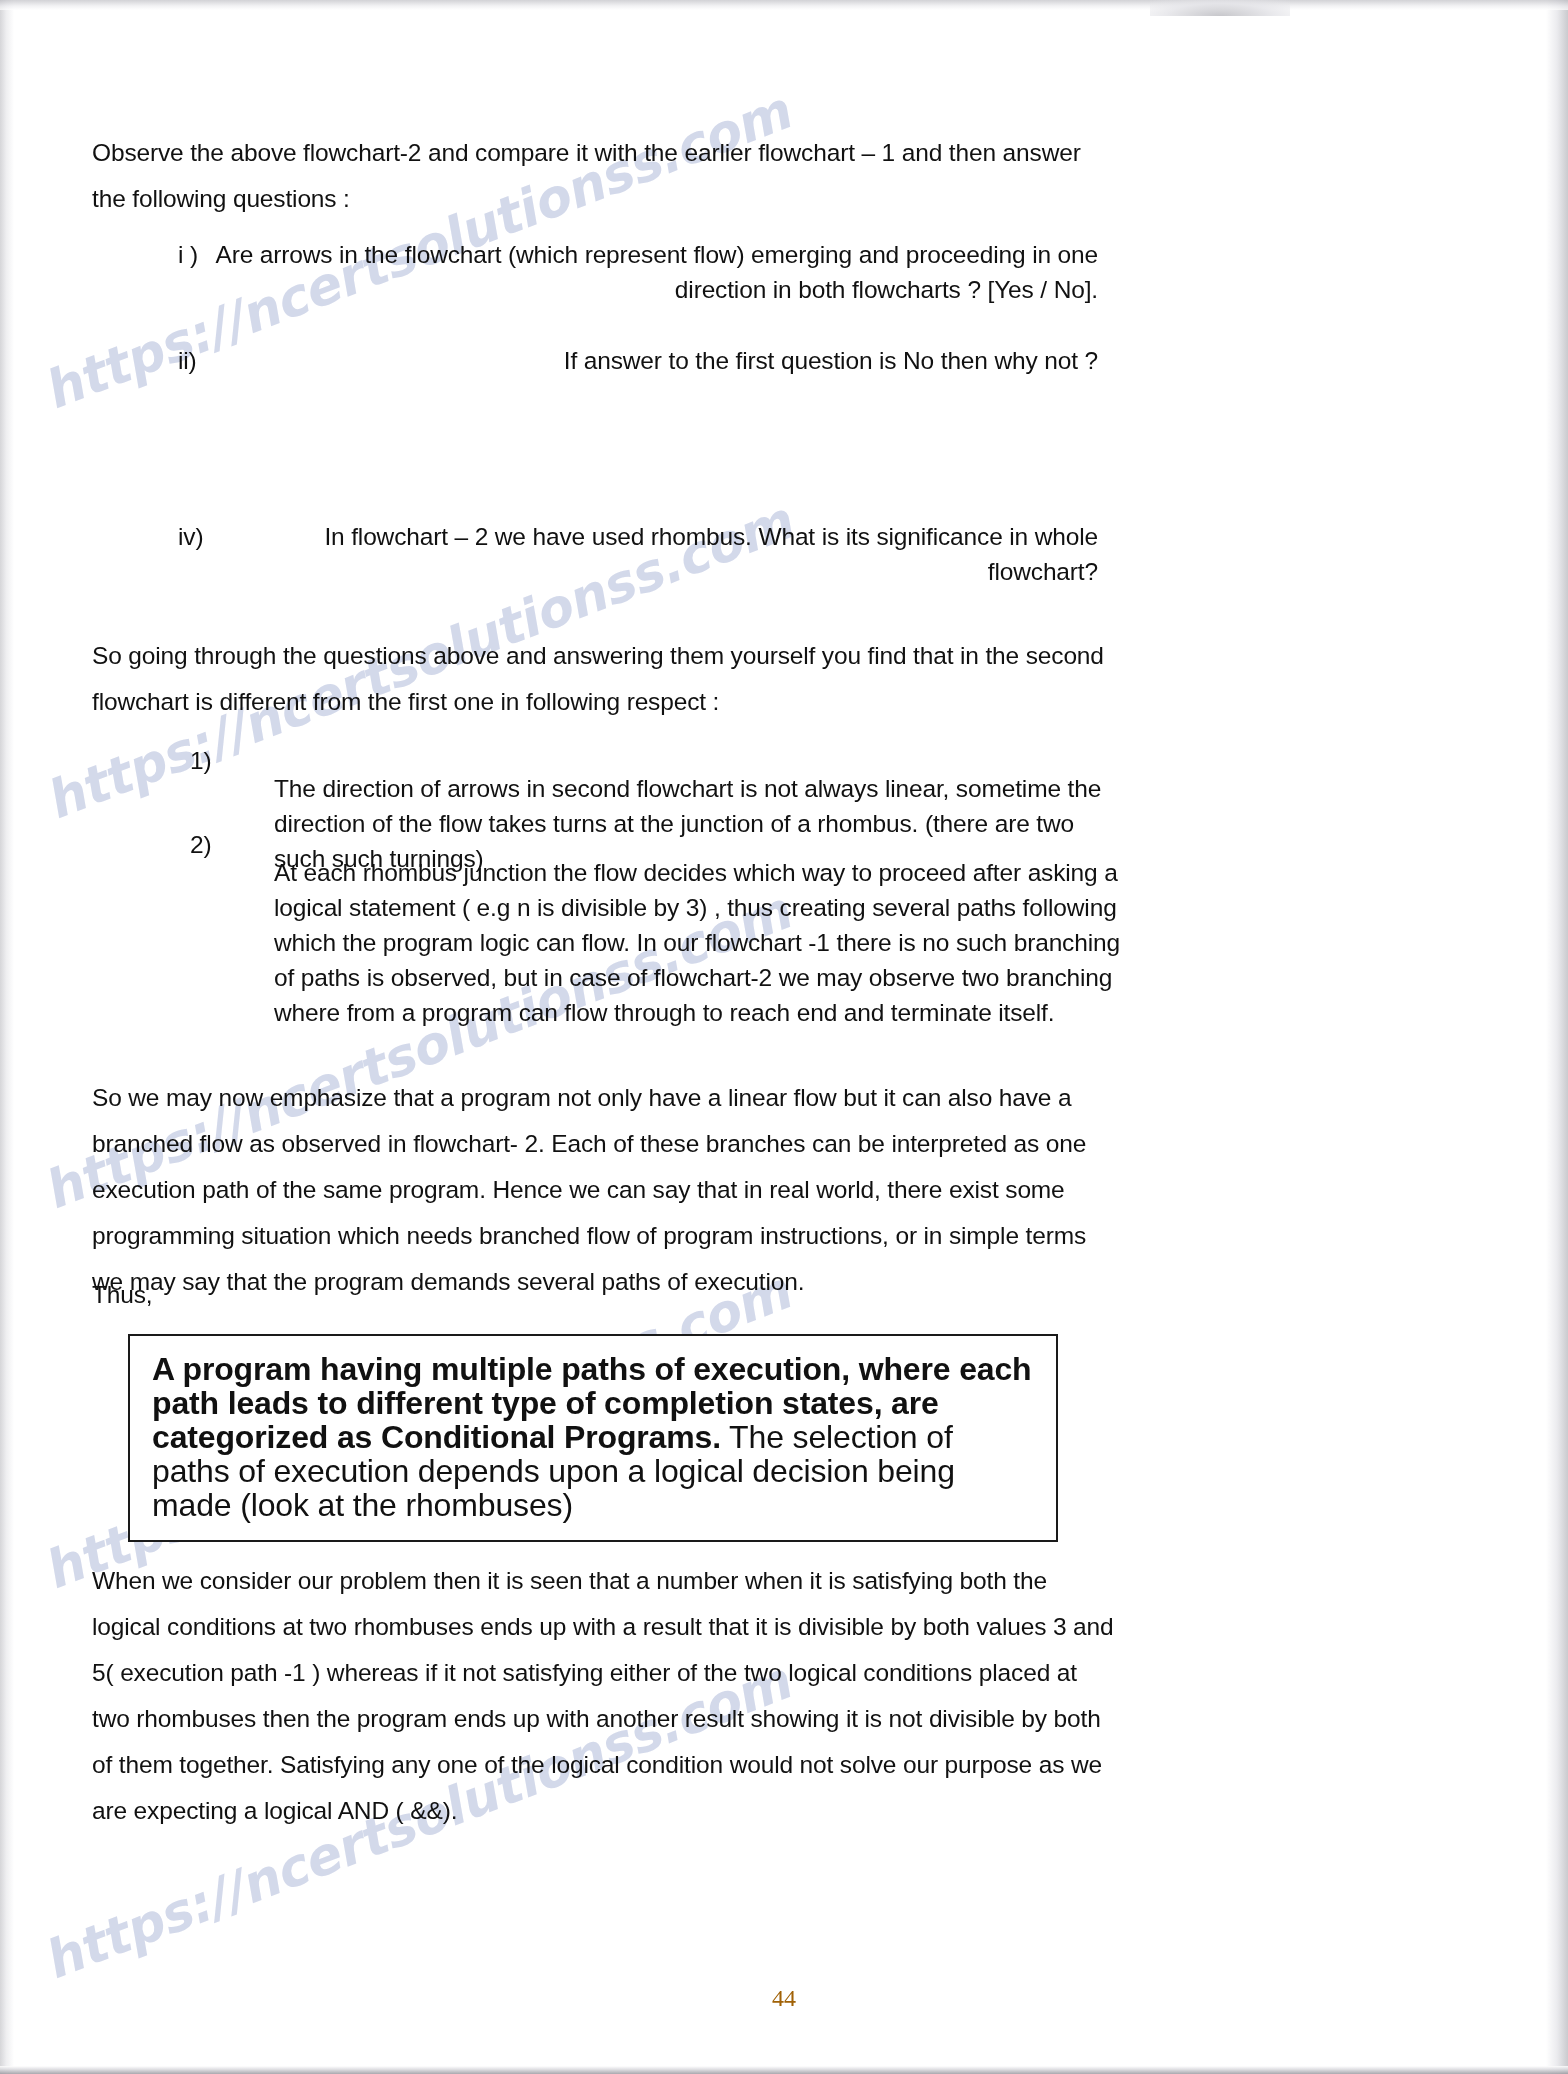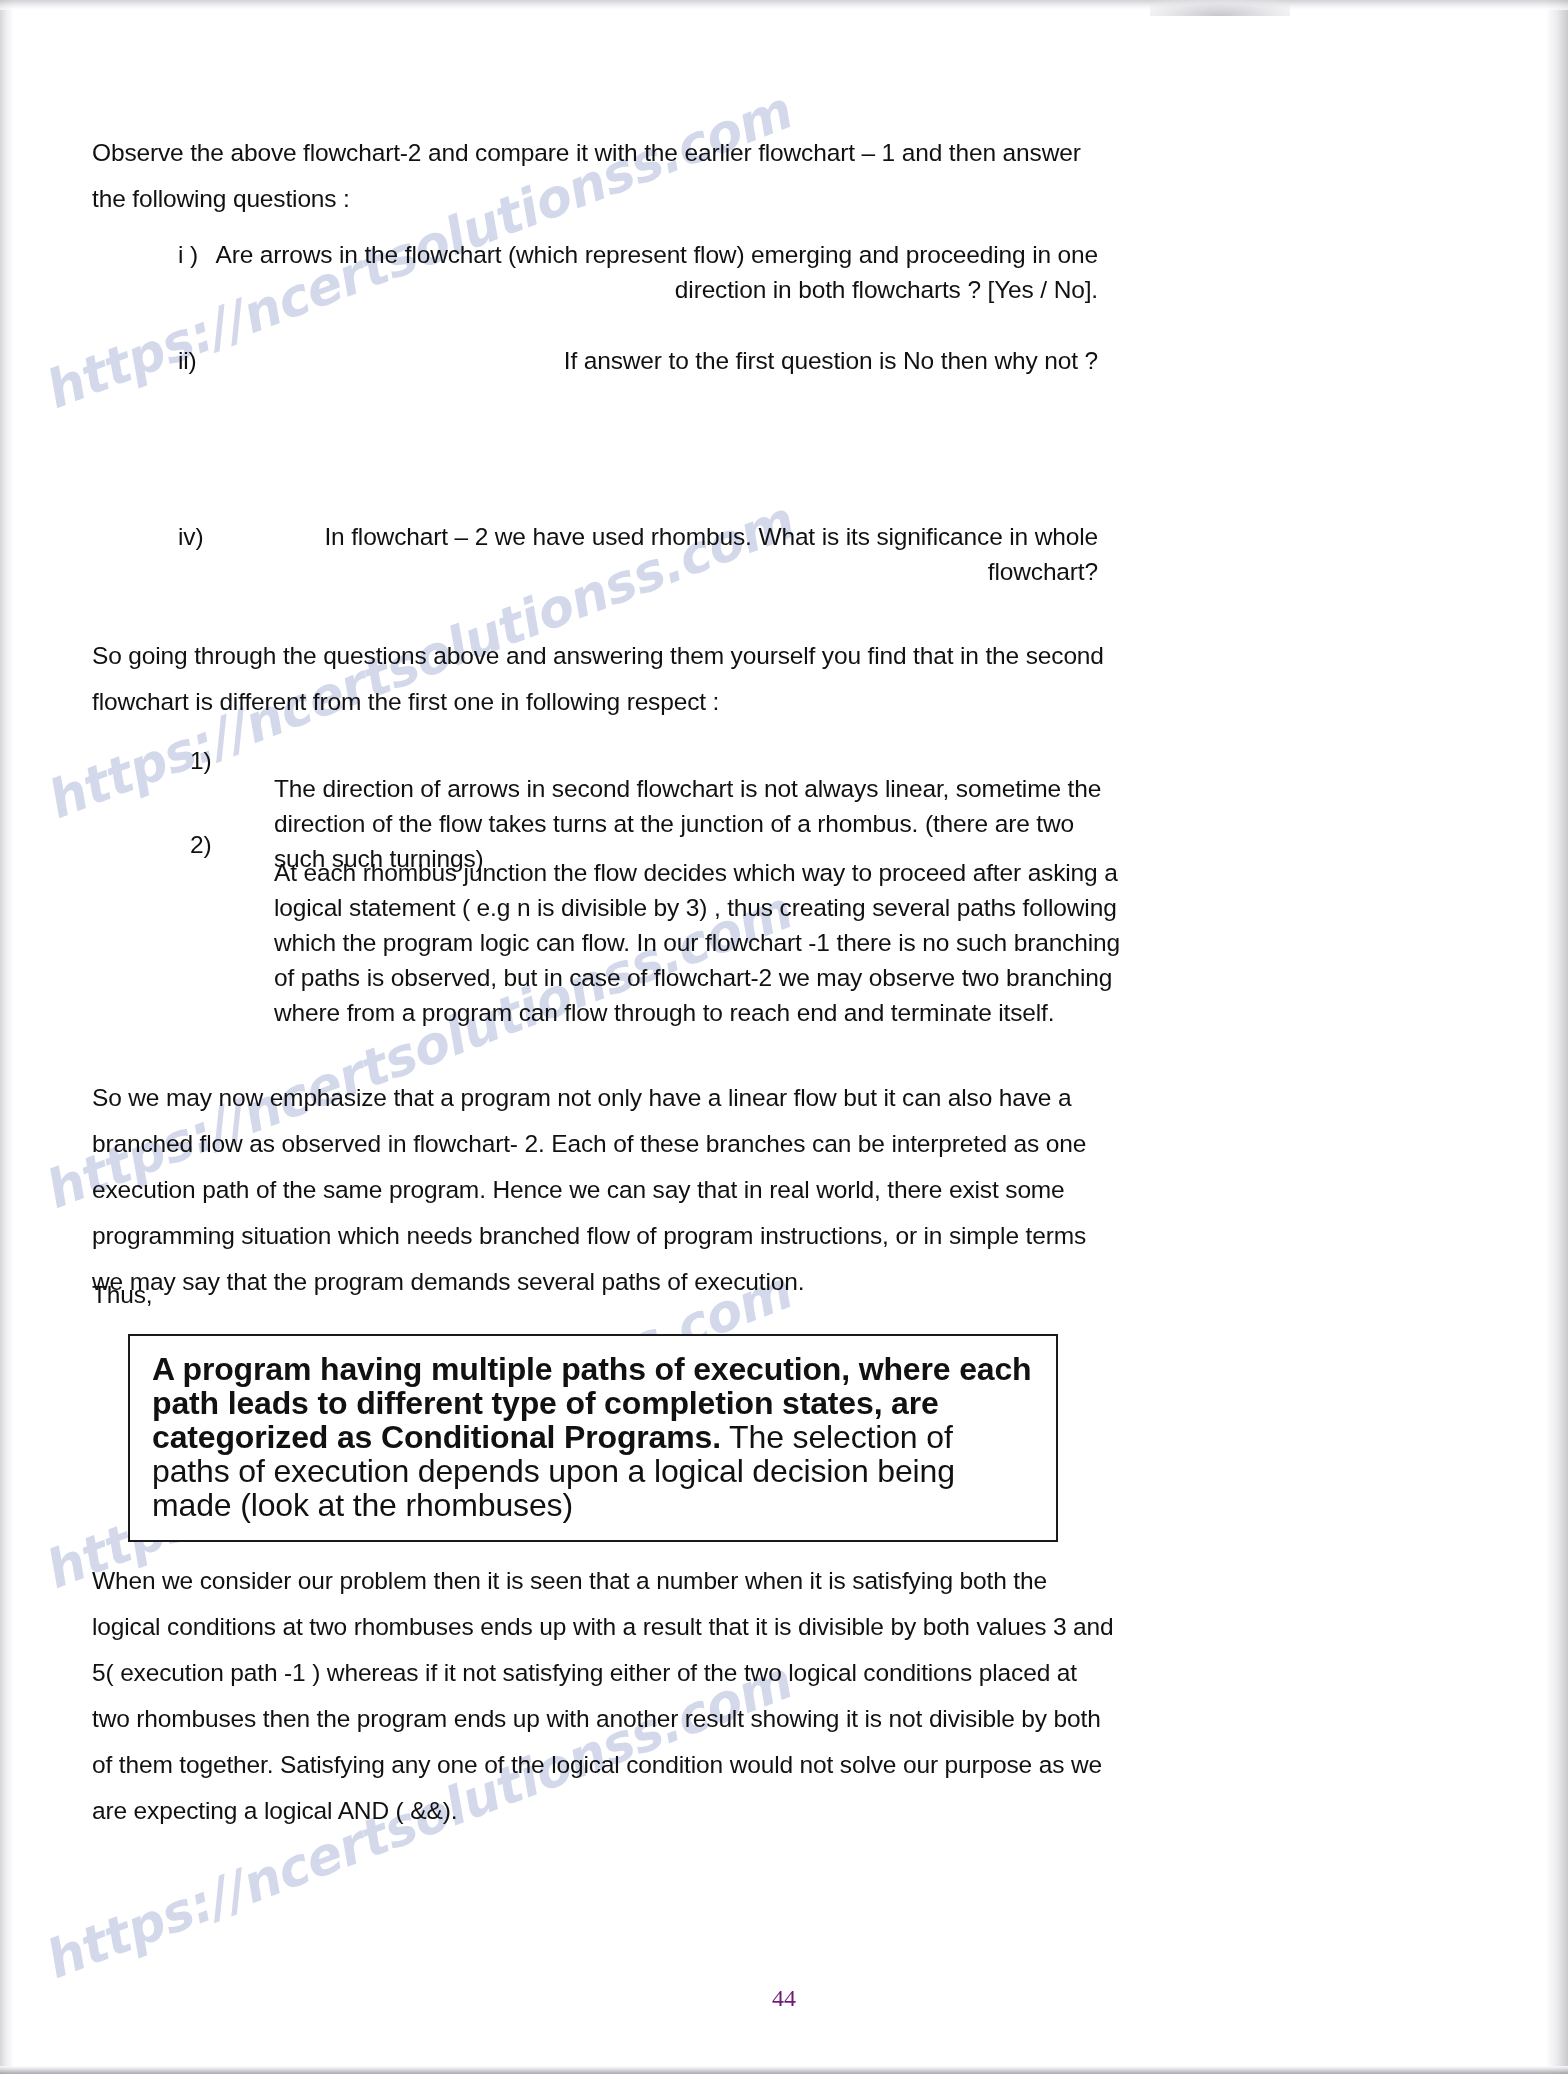--- a/index.html
+++ b/index.html
@@ -155,21 +155,21 @@
 
   
   #page-number {
     position: absolute;
     left: 0;
     top: 1985px;
     width: 1568px;
     text-align: center;
     font-family: "Liberation Serif", serif;
     font-size: 24px;
-    color: #701a75;
+    color: #a16207;
   }
 </style>
 </head>
 <body>
 
 <div id="page-frame">
 
   <div id="scan-edge-left"></div>
   <div id="scan-edge-right"></div>
   <div id="scan-edge-top"></div>

